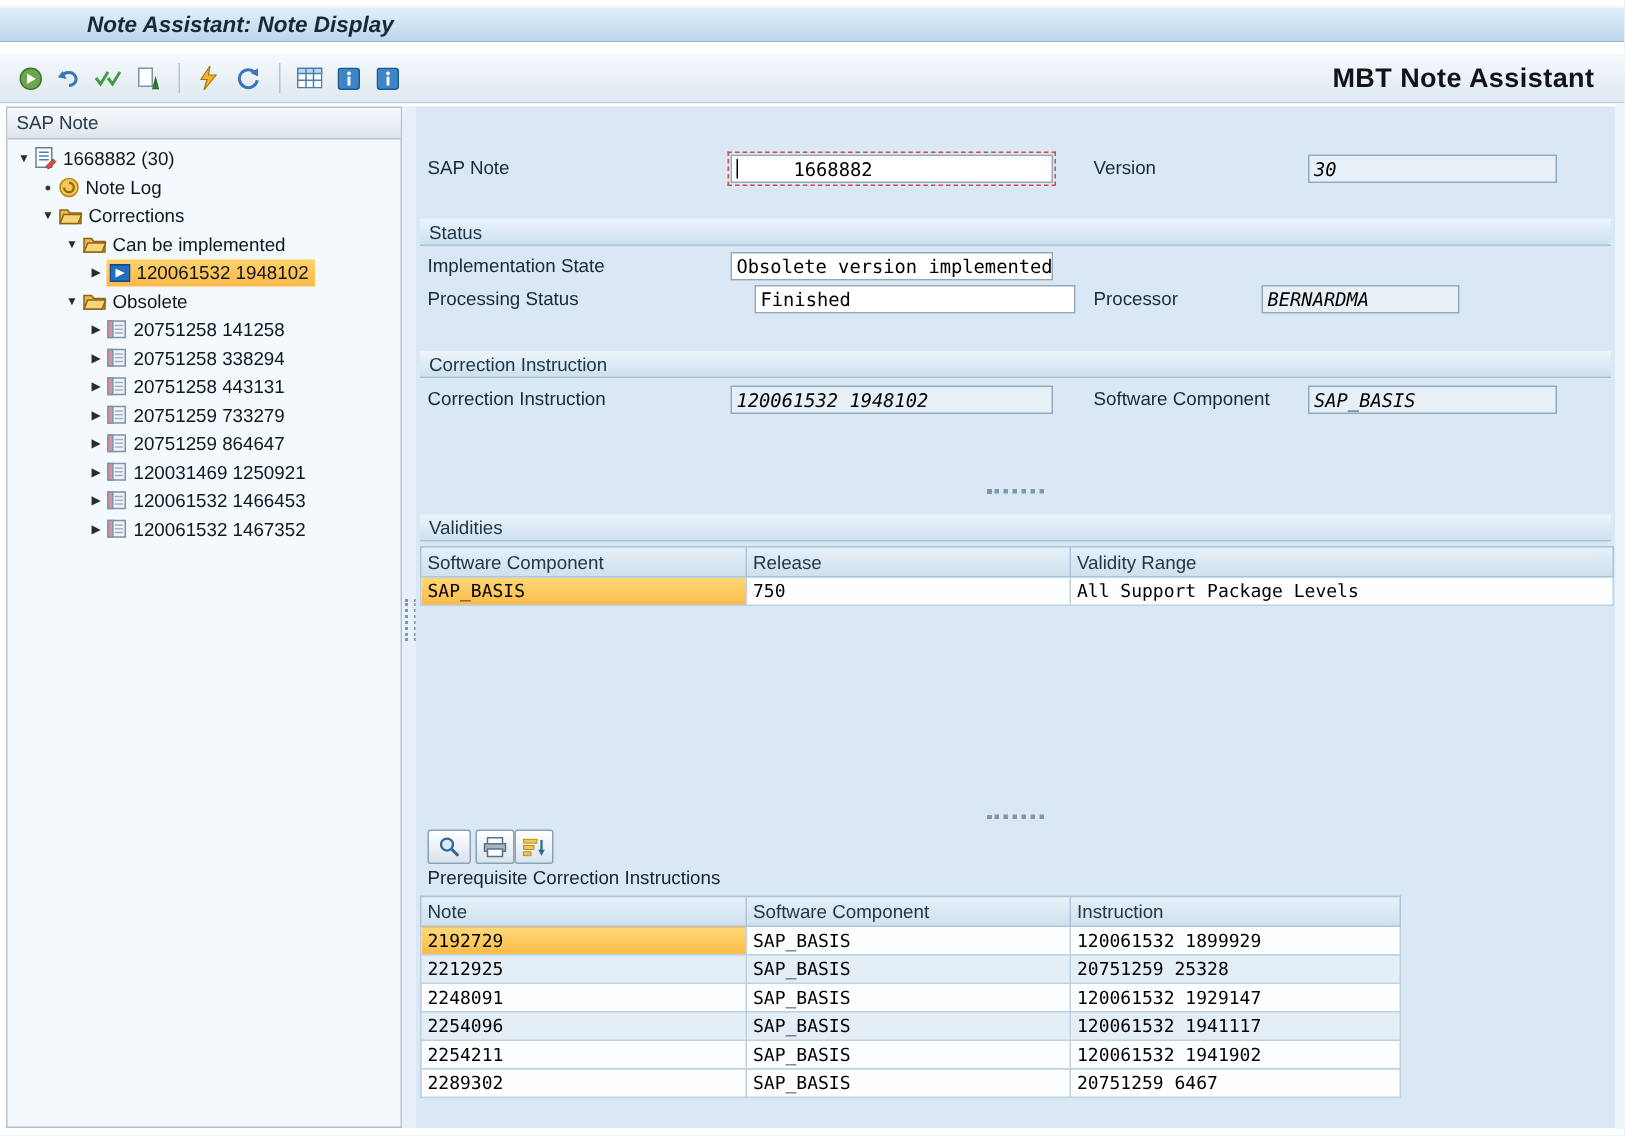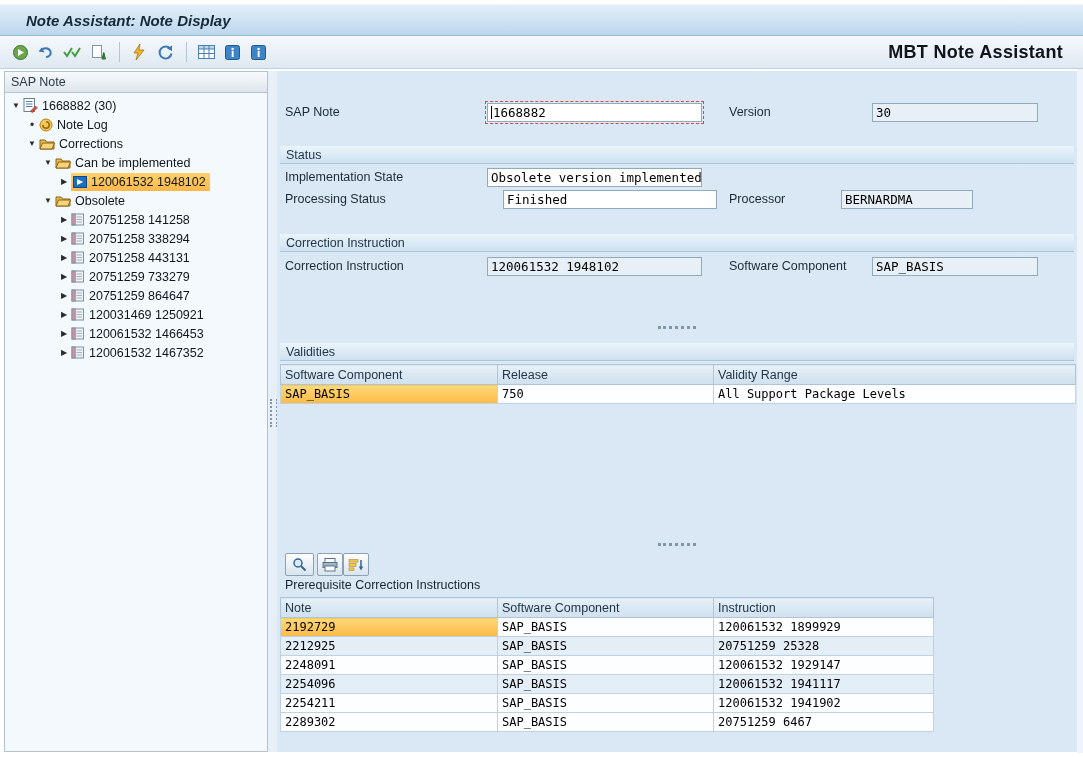--- a/index.html
+++ b/index.html
@@ -1,23 +1,23 @@
 <!DOCTYPE html>
 <html><head>
 <meta charset="utf-8">
 <style>
   html,body{margin:0;padding:0;}
   body{width:1083px;height:757px;position:relative;overflow:hidden;background:#fff;
        font-family:"Liberation Sans",sans-serif;-webkit-font-smoothing:antialiased;}
 
   
-  .titlebar{position:absolute;left:0;top:4px;width:100%;height:32px;
+  .titlebar{position:absolute;left:0;top:4px;width:100%;height:24px;
     background:linear-gradient(#e2effa,#bcd7ec);
     border-top:1px solid #eef6fc;border-bottom:1px solid #9bb9d0;
-    display:flex;align-items:center;box-sizing:border-box;}
+    display:flex;align-items:center;box-sizing:border-box;padding-left:32px;}
   .titlebar .title{margin-left:26px;font-size:15px;font-weight:700;font-style:italic;color:#14293a;}
 
   
   .toolbar{position:absolute;left:0;top:36px;width:100%;height:33px;
     background:linear-gradient(#f5f9fc,#dfe9f1);border-bottom:1px solid #c0d2e0;
     display:flex;align-items:center;padding:0 8px;box-sizing:border-box;}
   .tbtn{width:24px;height:23px;display:inline-flex;align-items:center;justify-content:center;
     margin-right:2px;border-radius:2px;cursor:default;}
   .tb-sep{width:1px;height:20px;background:#b3c6d4;margin:0 7px;}
   .app-title{margin-left:auto;margin-right:12px;font-size:18px;font-weight:700;color:#101418;letter-spacing:.3px;}
@@ -52,22 +52,22 @@
   .right-edge{position:absolute;right:0;top:0;width:6px;height:684px;background:#edf4fa;}
 
   .ghead{position:absolute;left:3px;right:3px;height:18px;
     background:linear-gradient(#ecf4fb,#cde1f0);border-bottom:1px solid #a9c4d9;
     font-size:12.5px;color:#21374a;display:flex;align-items:center;padding-left:6px;box-sizing:border-box;}
   .frow{position:absolute;left:0;width:100%;height:19px;}
   .flabel{position:absolute;top:2px;font-size:12.5px;color:#1a2a38;}
   .fld{position:absolute;top:0;height:19px;border:1px solid #93aabc;background:#fff;
     font-family:"DejaVu Sans Mono",monospace;font-size:12.5px;color:#000;
     display:flex;align-items:center;padding:0 3px;box-sizing:border-box;white-space:nowrap;overflow:hidden;}
-  .ro{background:#e8f0f7;}
-  .focus{outline:1px dashed #d84a3c;outline-offset:1px;}
+  .ro{background:#e8f0f7;font-style:italic;}
+  .focus{outline:1px dashed #d84a3c;outline-offset:1px;gap:36px;}
   .caret{width:1px;height:13px;background:#000;margin-right:1px;flex:0 0 1px;}
 
   .sash{position:absolute;left:50%;transform:translateX(-50%);width:38px;height:0;
     border-top:3px dotted #7e97ab;}
 
   
   .sap-tbl{border-collapse:collapse;table-layout:fixed;}
   .sap-tbl th{background:linear-gradient(#e6f0f8,#cfe0ee);border:1px solid #aec5d8;
     font-weight:400;font-size:12.5px;color:#21374a;text-align:left;padding:0 4px;height:19px;
     overflow:hidden;white-space:nowrap;}

